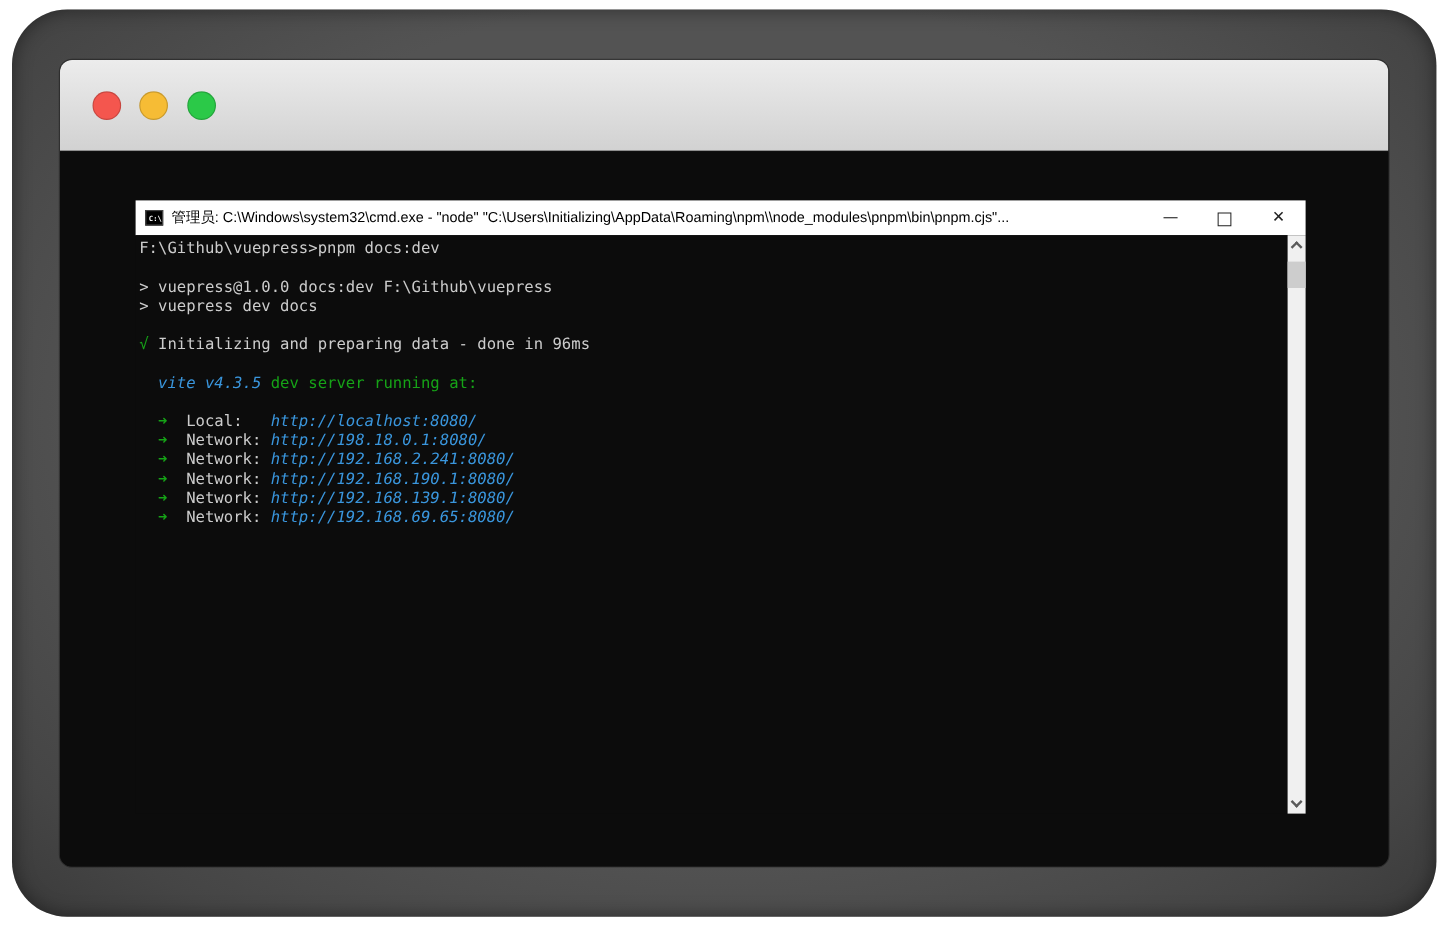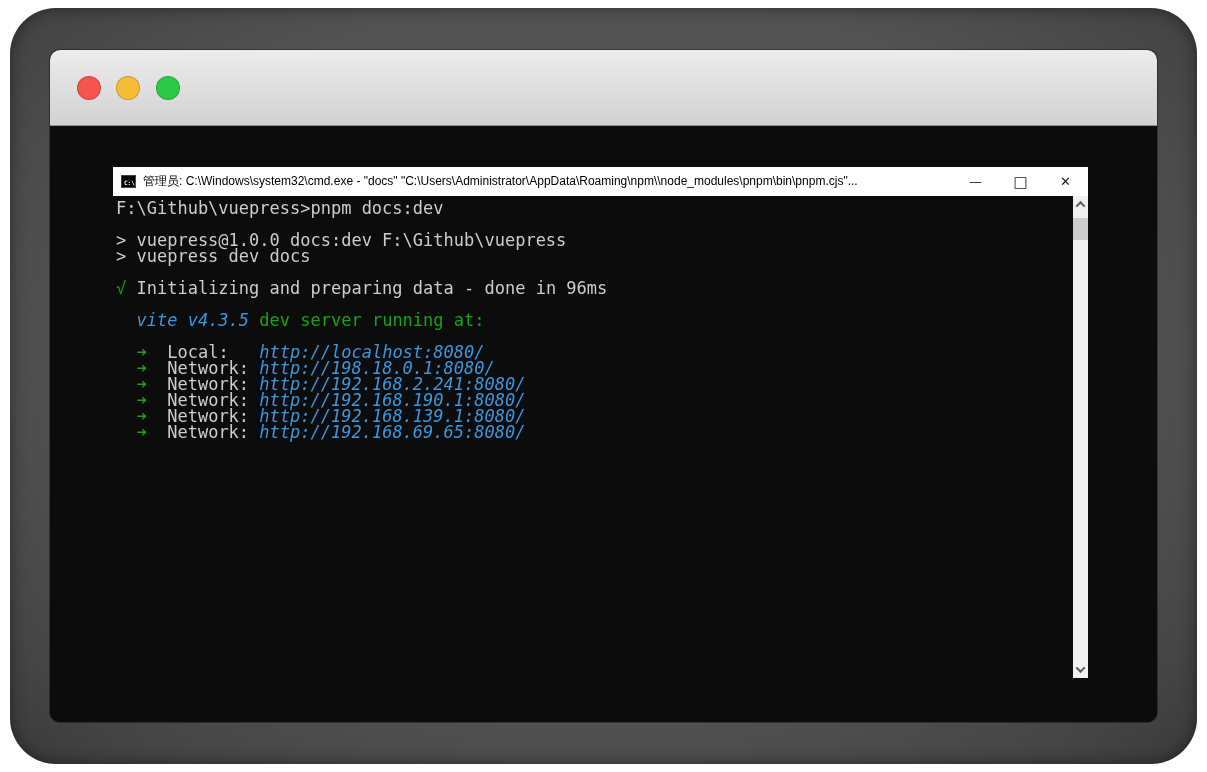--- a/index.html
+++ b/index.html
@@ -60,21 +60,21 @@
   .ctrl.min{font-size:13px;}
   .ctrl.max{font-size:15px;}
   .ctrl.close{font-size:13px;}
   .cmd-body{
     position:absolute;left:0;top:29px;right:0;bottom:0;background:var(--term-bg,#0c0c0c);
   }
   .term{
     position:absolute;left:0;top:0;right:15px;bottom:0;
     padding:4px 0 0 3px;
     font-family:"DejaVu Sans Mono", monospace;
-    font-size:17px;line-height:16px;white-space:pre;overflow:hidden;
+    font-size:13px;line-height:16px;white-space:pre;overflow:hidden;
   }
   .tline{height:16px;}
   .c-fg{color:var(--term-fg,#cccccc);}
   .c-green{color:var(--term-green,#16a317);}
   .c-blue{color:var(--term-blue,#3a96dd);font-style:italic;}
   
   .scrollbar{
     position:absolute;top:0;right:0;width:15px;bottom:0;background:#f0f0f0;
   }
   .sb-btn{
@@ -101,21 +101,21 @@
     <span class="tl red" style="background: rgb(244, 86, 78);"></span>
     <span class="tl yellow" style="background: rgb(246, 188, 53);"></span>
     <span class="tl green" style="background: rgb(43, 201, 72);"></span>
   </div>
   <div class="mac-content"></div>
 </div>
 
 <div class="cmdwin">
   <div class="cmd-titlebar">
     <span class="cmd-icon">C:\</span>
-    <span class="cmd-title">管理员:  C:\Windows\system32\cmd.exe - "docs"  "C:\Users\Administrator\AppData\Roaming\npm\\node_modules\pnpm\bin\pnpm.cjs"...</span>
+    <span class="cmd-title">管理员:  C:\Windows\system32\cmd.exe - "node"  "C:\Users\Initializing\AppData\Roaming\npm\\node_modules\pnpm\bin\pnpm.cjs"...</span>
     <span class="cmd-controls">
       <span class="ctrl min">—</span>
       <span class="ctrl max">□</span>
       <span class="ctrl close">✕</span>
     </span>
   </div>
   <div class="cmd-body">
     <div class="term"><div class="tline"><span class="c-fg">F:\Github\vuepress&gt;pnpm docs:dev</span></div><div class="tline"> </div><div class="tline"><span class="c-fg">&gt; vuepress@1.0.0 docs:dev F:\Github\vuepress</span></div><div class="tline"><span class="c-fg">&gt; vuepress dev docs</span></div><div class="tline"> </div><div class="tline"><span class="c-green">√</span><span class="c-fg"> Initializing and preparing data - done in 96ms</span></div><div class="tline"> </div><div class="tline"><span class="c-fg">  </span><span class="c-blue">vite v4.3.5</span><span class="c-fg"> </span><span class="c-green">dev server running at:</span></div><div class="tline"> </div><div class="tline"><span class="c-fg">  </span><span class="c-green">➜</span><span class="c-fg">  Local:   </span><span class="c-blue">http://localhost:8080/</span></div><div class="tline"><span class="c-fg">  </span><span class="c-green">➜</span><span class="c-fg">  Network: </span><span class="c-blue">http://198.18.0.1:8080/</span></div><div class="tline"><span class="c-fg">  </span><span class="c-green">➜</span><span class="c-fg">  Network: </span><span class="c-blue">http://192.168.2.241:8080/</span></div><div class="tline"><span class="c-fg">  </span><span class="c-green">➜</span><span class="c-fg">  Network: </span><span class="c-blue">http://192.168.190.1:8080/</span></div><div class="tline"><span class="c-fg">  </span><span class="c-green">➜</span><span class="c-fg">  Network: </span><span class="c-blue">http://192.168.139.1:8080/</span></div><div class="tline"><span class="c-fg">  </span><span class="c-green">➜</span><span class="c-fg">  Network: </span><span class="c-blue">http://192.168.69.65:8080/</span></div></div>
     <div class="scrollbar">
       <span class="sb-btn up">

